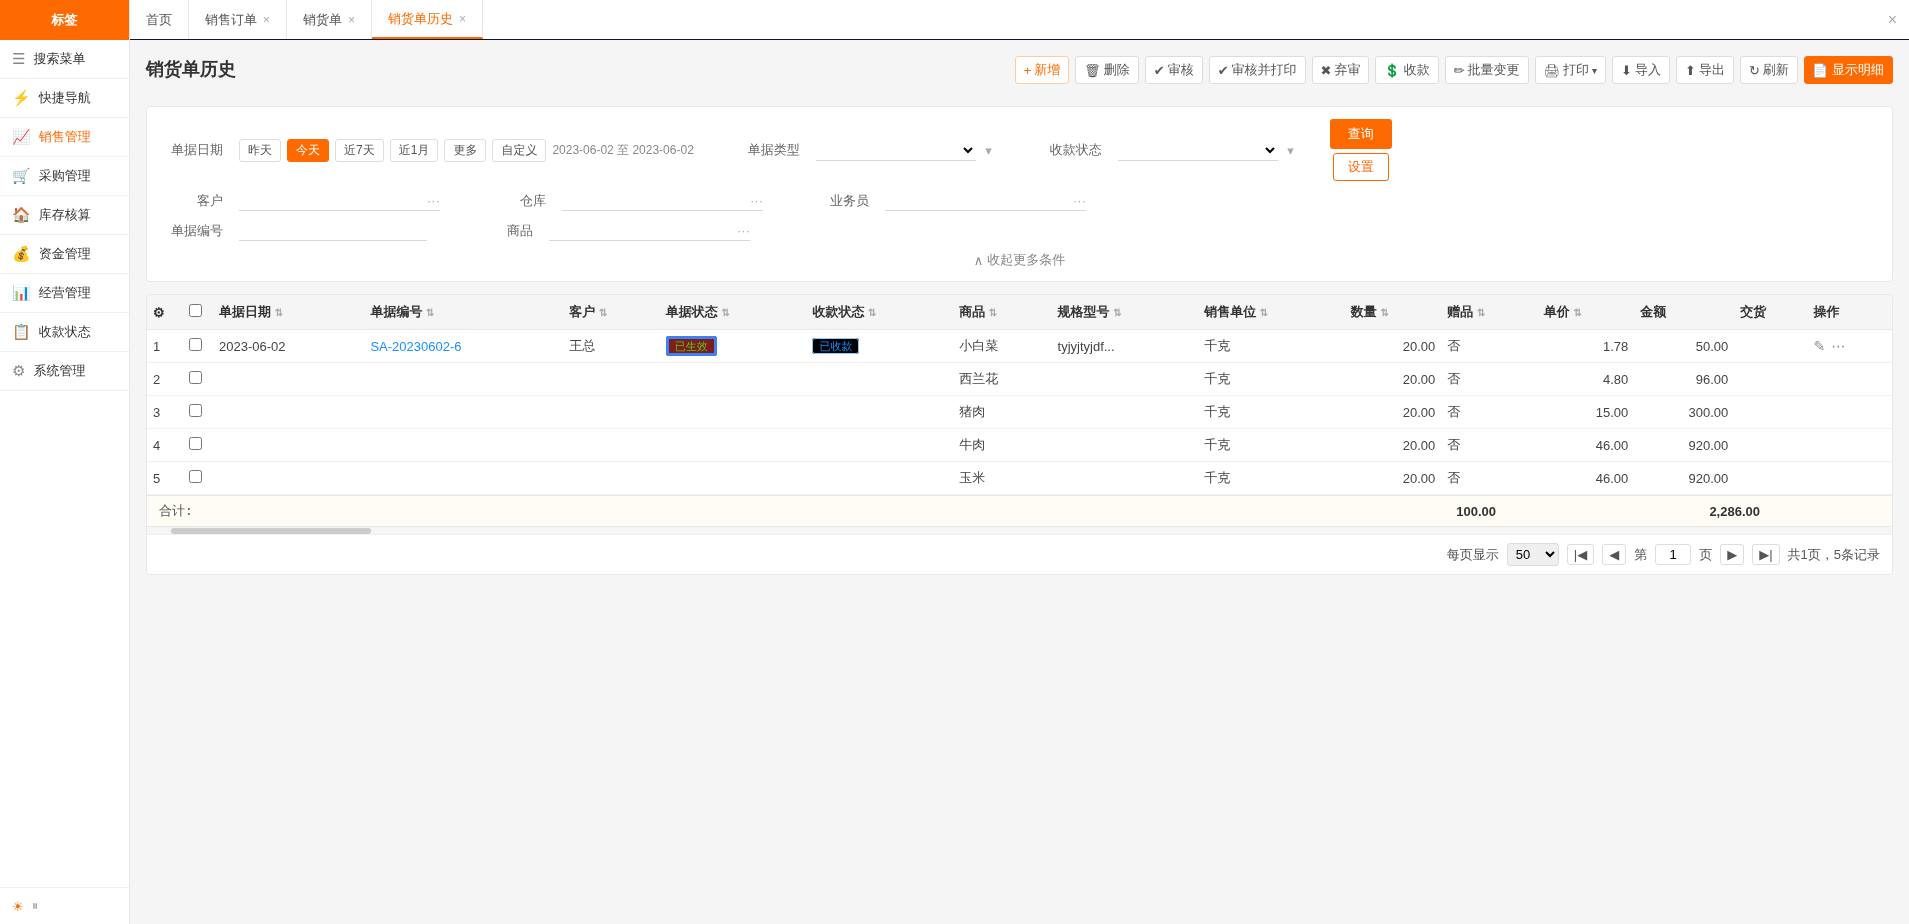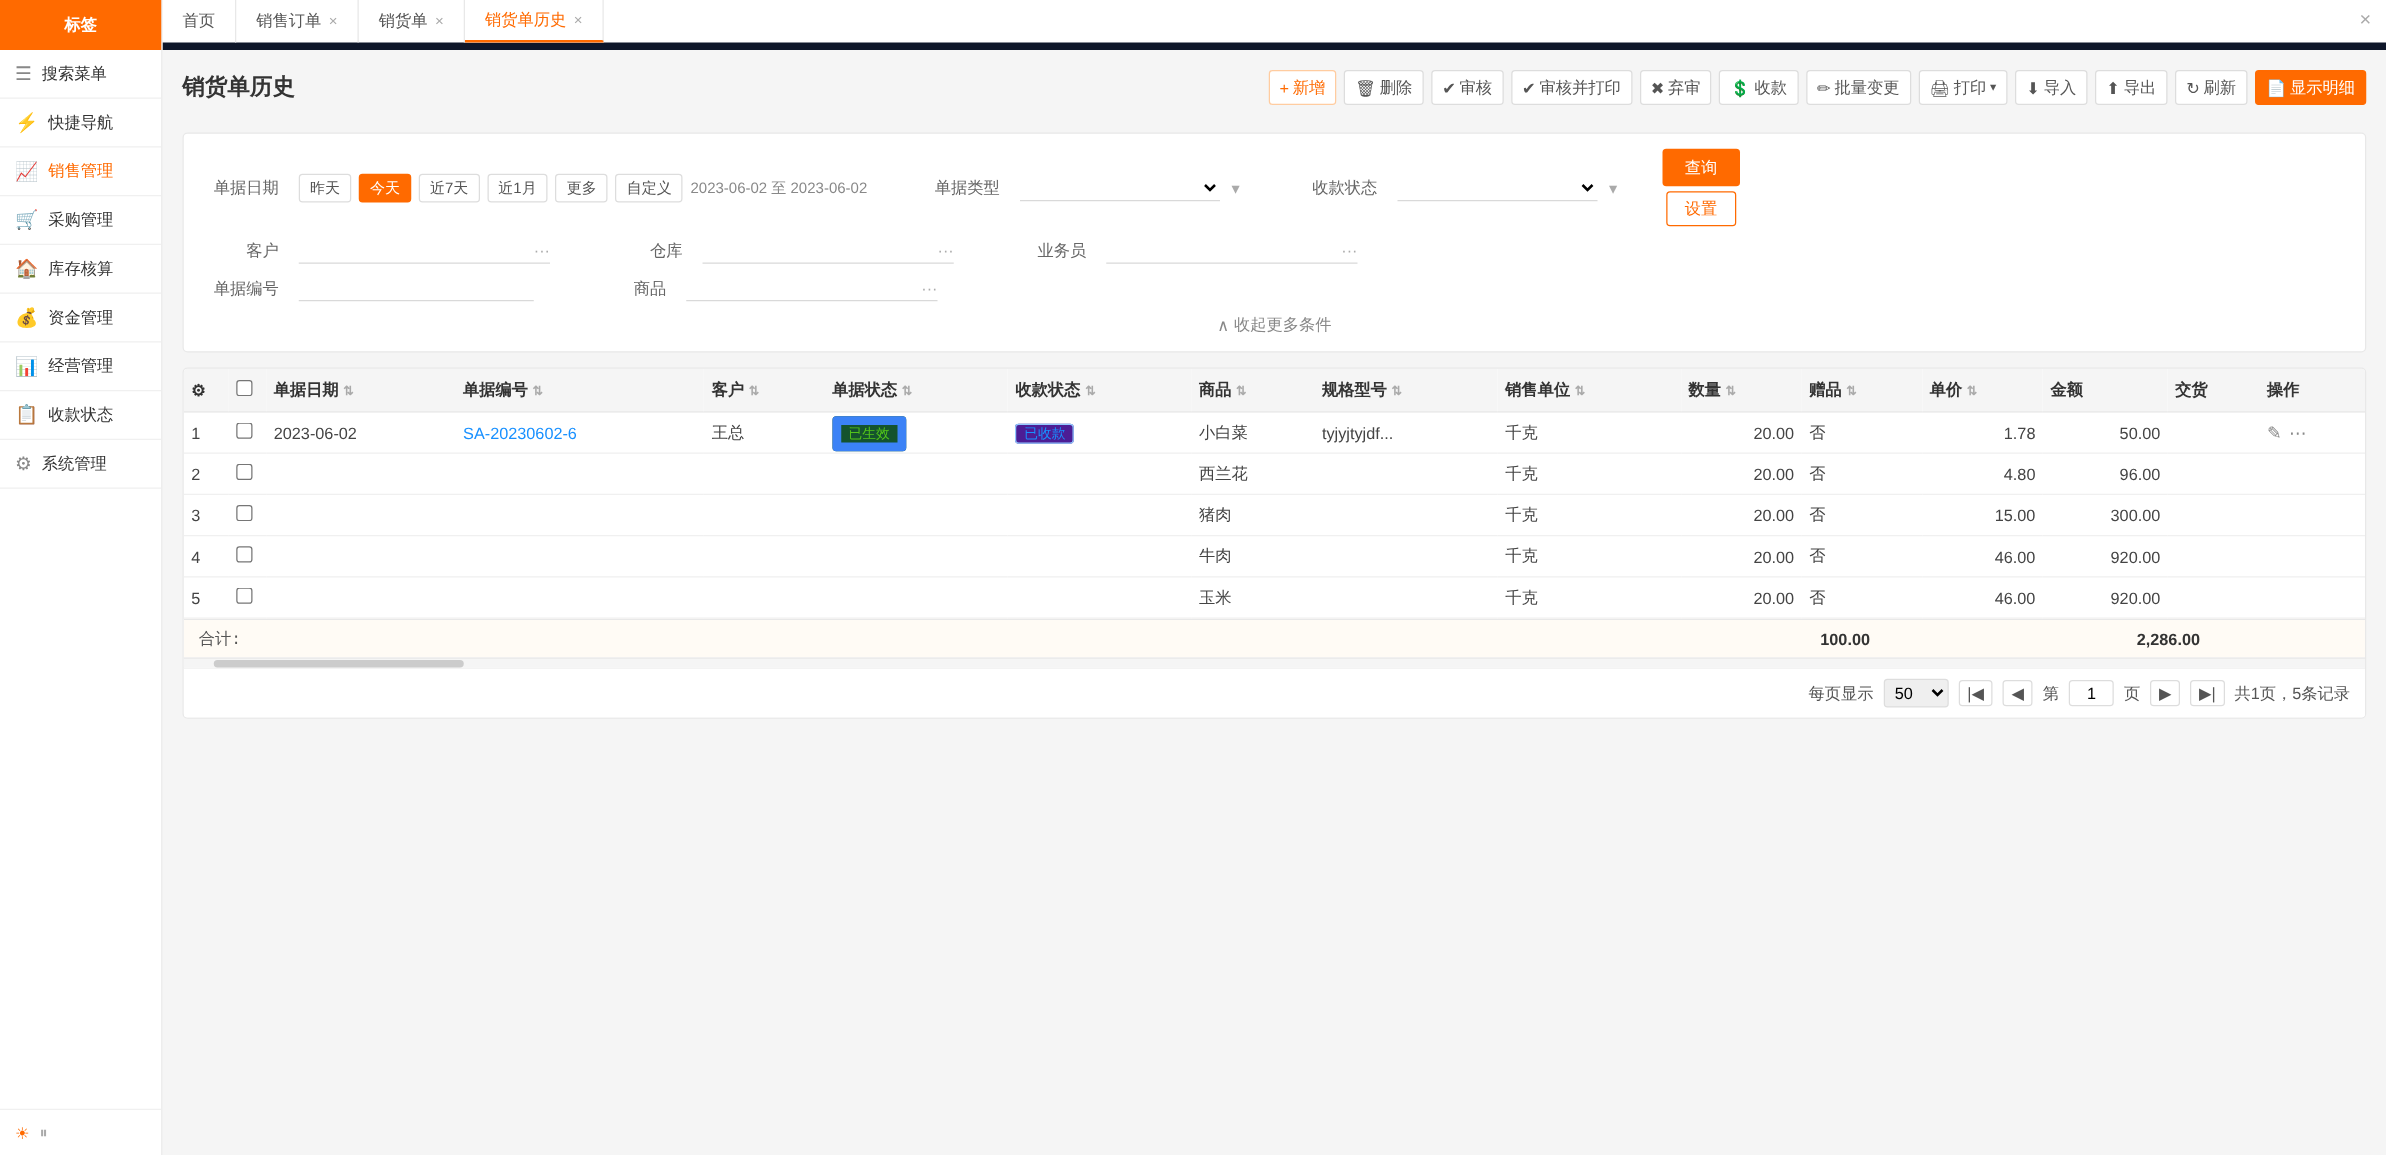--- a/index.html
+++ b/index.html
@@ -44,21 +44,21 @@
       border-top: 1px solid #f0f0f0;
     }
 
     
     .main { flex: 1; display: flex; flex-direction: column; overflow: hidden; }
 
     
     .tab-bar {
       height: 40px;
       background: #fff;
-      border-bottom: 6px solid #0f172a;
+      border-bottom: 1px solid #0f172a;
       display: flex;
       align-items: stretch;
     }
     .tab {
       display: flex;
       align-items: center;
       padding: 0 16px;
       cursor: pointer;
       color: #555;
       border-right: 1px solid #e8e8e8;
@@ -206,22 +206,22 @@
     tbody td {
       padding: 7px 6px;
       color: #444;
       white-space: nowrap;
     }
     .status-badge {
       border-radius: 3px;
       padding: 1px 6px;
       font-size: 11px;
     }
-    .badge-valid { background: #14532d; color: #52c41a; border: 7px solid #3b82f6; }
-    .badge-paid { background: #4c1d95; color: #1890ff; border: 1px solid #91caff; }
+    .badge-valid { background: #7f1d1d; color: #52c41a; border: 3px solid #3b82f6; }
+    .badge-paid { background: #000000; color: #1890ff; border: 1px solid #91caff; }
 
     
     .table-footer {
       background: #fffbf5;
       border-top: 1px solid #e8e8e8;
       display: flex;
       align-items: center;
       padding: 6px 12px;
       gap: 8px;
       font-size: 12px;

